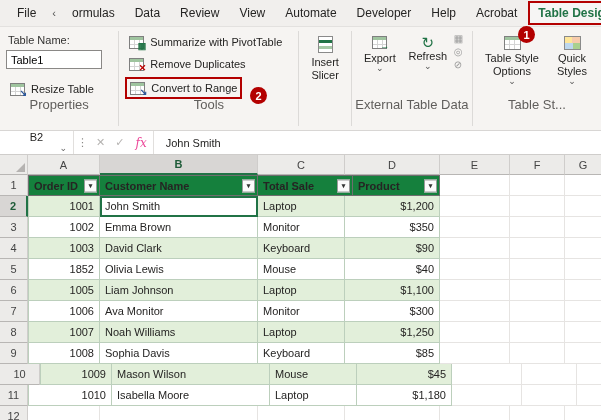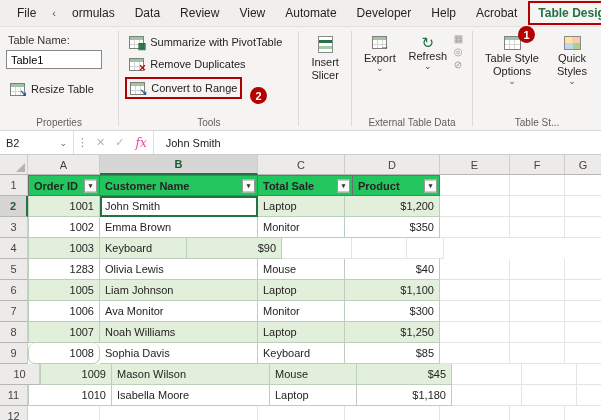--- a/index.html
+++ b/index.html
@@ -9,21 +9,21 @@
   
   .tabs{height:27px;background:#f1efed;display:flex;align-items:center;padding-left:8px;gap:2px;border-bottom:1px solid #e3e1df;}
   .tab{padding:5px 9px;font-size:12px;white-space:nowrap;cursor:default;}
   .scroll-btn{padding:5px 5px;color:#555;font-size:11px;}
   .tab.active{color:#217346;font-weight:bold;border:2px solid #b30000;padding:3px 8px;background:#f6f5f4;}
   #tabs-mid{display:flex;gap:2px;}
 
   
   .ribbon{height:104px;background:#f6f4f2;display:flex;border-bottom:1px solid #d8d6d4;position:relative;}
   .group{display:flex;flex-direction:column;position:relative;padding:4px 6px 16px;}
-  .group-label{position:absolute;bottom:2px;left:0;right:0;text-align:center;font-size:10px;color:#605e5c;white-space:nowrap;overflow:hidden;}
+  .group-label{position:absolute;bottom:18px;left:0;right:0;text-align:center;font-size:13px;color:#605e5c;white-space:nowrap;overflow:hidden;}
   .vsep{width:1px;background:#dcdad8;margin:4px 0;}
   .small-label{font-size:11px;color:#323130;margin:3px 0 4px 2px;white-space:nowrap;}
   .tn-input{width:96px;height:19px;border:1px solid #8a8886;background:#fff;font-size:11px;padding:0 4px;}
   .tool-row{display:flex;align-items:center;gap:6px;height:22px;padding:0 4px;white-space:nowrap;cursor:default;}
   .tool-row.boxed{border:2px solid #b30000;padding:0 3px;}
   .resize-row{margin-top:9px;}
 
   
   .mt{position:relative;width:15px;height:13px;flex:0 0 auto;border:1px solid #7f7f7f;background-color:#fff;
       background-image:linear-gradient(#9fc49f 0 3px, rgba(0,0,0,0) 3px),
@@ -42,21 +42,21 @@
   .ext-inner{display:flex;gap:4px;}
   .mini-col{display:flex;flex-direction:column;gap:3px;color:#9b9b9b;font-size:10px;line-height:10px;padding-top:3px;}
 
   
   .badge{position:absolute;width:17px;height:17px;border-radius:50%;background:#b30000;color:#fff;font-weight:bold;font-size:11px;display:flex;align-items:center;justify-content:center;z-index:30;}
   .badge1{left:518px;top:26px;}
   .badge2{left:250px;top:87px;}
 
   
   .fbar{height:24px;display:flex;align-items:center;background:#fff;border-bottom:1px solid #cfcdcb;}
-  .namebox{width:74px;height:100%;display:flex;align-items:center;padding:0 6px;border-right:1px solid #e1dfdd;}
+  .namebox{width:74px;height:100%;display:flex;align-items:center;padding:0 6px;border-right:1px solid #e1dfdd;flex-direction:column;}
   .namebox .chev{margin-left:auto;color:#666;font-size:9px;}
   .fic{color:#b5b3b1;font-size:11px;padding:0 5px;}
   .fic.dots{color:#8a8886;padding:0 3px;}
   .fx{font-family:"DejaVu Serif",serif;font-style:italic;color:#ec4899;font-size:12px;padding:0 6px;}
   .fsep{width:1px;height:100%;background:#e1dfdd;}
   .fvalue{padding-left:12px;font-size:11px;}
 
   
   .grid{height:265px;overflow:hidden;background:#fff;}
   .grow{display:flex;height:21px;}
@@ -64,21 +64,21 @@
   .ch,.rh{background:#ecebe9;border-right:1px solid #cfcdcb;border-bottom:1px solid #b8b6b4;display:flex;align-items:center;justify-content:center;color:#444;font-size:11px;flex:0 0 auto;}
   .ch.hl,.rh.hl{background:#d8d6d4;color:#1e5b38;font-weight:bold;}
   .ch.hl{border-bottom:2px solid #217346;}
   .rh.hl{border-right:2px solid #217346;}
   .corner{position:relative;}
   .corner::after{content:"";position:absolute;right:2px;bottom:2px;border-left:9px solid transparent;border-bottom:9px solid #b5b3b1;}
   .cell{background:#fff;border-right:1px solid #e6e4e2;border-bottom:1px solid #e6e4e2;padding:0 5px;display:flex;align-items:center;overflow:hidden;white-space:nowrap;font-size:11px;flex:0 0 auto;cursor:cell;}
   .tc{border-right:1px solid #bccfbc;border-bottom:1px solid #bccfbc;}
   .tc.first{border-left:1px solid #bccfbc;}
   .band{background:#e2efda;}
-  .th{font-weight:bold;border:1px solid #6e6e6e;position:relative;padding-right:16px;background:#22c55e;}
+  .th{font-weight:bold;border:1px solid #6e6e6e;position:relative;padding-right:16px;background:#15803d;}
   .th.first{border-left:1px solid #6e6e6e;}
   .th + .th{border-left:none;}
   .num{justify-content:flex-end;}
   .sel{outline:2px solid #217346;outline-offset:-2px;background:#fff !important;}
   .filter{position:absolute;right:2px;top:50%;transform:translateY(-50%);width:13px;height:13px;border:1px solid #9b9b9b;background:#fbfbfb;font-size:7px;display:flex;align-items:center;justify-content:center;color:#333;cursor:pointer;}
 </style>
 </head>
 <body>
 
 <div class="tabs">
@@ -256,29 +256,30 @@
       <div class="cell tc" style="width: 158px;">Emma Brown</div>
       <div class="cell tc" style="width: 87px;">Monitor</div>
       <div class="cell tc num" style="width: 95px;">$350</div>
       <div class="cell" style="width: 70px;"></div>
       <div class="cell" style="width: 55px;"></div>
       <div class="cell" style="width: 37px;"></div>
     </div>
     <div class="grow">
       <div class="rh" style="width: 28px;">4</div>
       <div class="cell tc band num first" style="width: 72px;">1003</div>
+      <div class="cell tc band" style="width: 158px;">David Clark</div>
       <div class="cell tc band" style="width: 87px;">Keyboard</div>
       <div class="cell tc band num" style="width: 95px;">$90</div>
       <div class="cell" style="width: 70px;"></div>
       <div class="cell" style="width: 55px;"></div>
       <div class="cell" style="width: 37px;"></div>
     </div>
     <div class="grow">
       <div class="rh" style="width: 28px;">5</div>
-      <div class="cell tc num first" style="width: 72px;">1283</div>
+      <div class="cell tc num first" style="width: 72px;">1852</div>
       <div class="cell tc" style="width: 158px;">Olivia Lewis</div>
       <div class="cell tc" style="width: 87px;">Mouse</div>
       <div class="cell tc num" style="width: 95px;">$40</div>
       <div class="cell" style="width: 70px;"></div>
       <div class="cell" style="width: 55px;"></div>
       <div class="cell" style="width: 37px;"></div>
     </div>
     <div class="grow">
       <div class="rh" style="width: 28px;">6</div>
       <div class="cell tc band num first" style="width: 72px;">1005</div>
@@ -304,21 +305,21 @@
       <div class="cell tc band num first" style="width: 72px;">1007</div>
       <div class="cell tc band" style="width: 158px;">Noah Williams</div>
       <div class="cell tc band" style="width: 87px;">Laptop</div>
       <div class="cell tc band num" style="width: 95px;">$1,250</div>
       <div class="cell" style="width: 70px;"></div>
       <div class="cell" style="width: 55px;"></div>
       <div class="cell" style="width: 37px;"></div>
     </div>
     <div class="grow">
       <div class="rh" style="width: 28px;">9</div>
-      <div class="cell tc num first" style="width: 72px; border-radius: 7px;">1008</div>
+      <div class="cell tc num first" style="width: 72px;">1008</div>
       <div class="cell tc" style="width: 158px;">Sophia Davis</div>
       <div class="cell tc" style="width: 87px;">Keyboard</div>
       <div class="cell tc num" style="width: 95px;">$85</div>
       <div class="cell" style="width: 70px;"></div>
       <div class="cell" style="width: 55px;"></div>
       <div class="cell" style="width: 37px;"></div>
     </div>
     <div class="grow">
       <div class="rh" style="width: 40px;">10</div>
       <div class="cell tc band num first" style="width: 72px;">1009</div>

